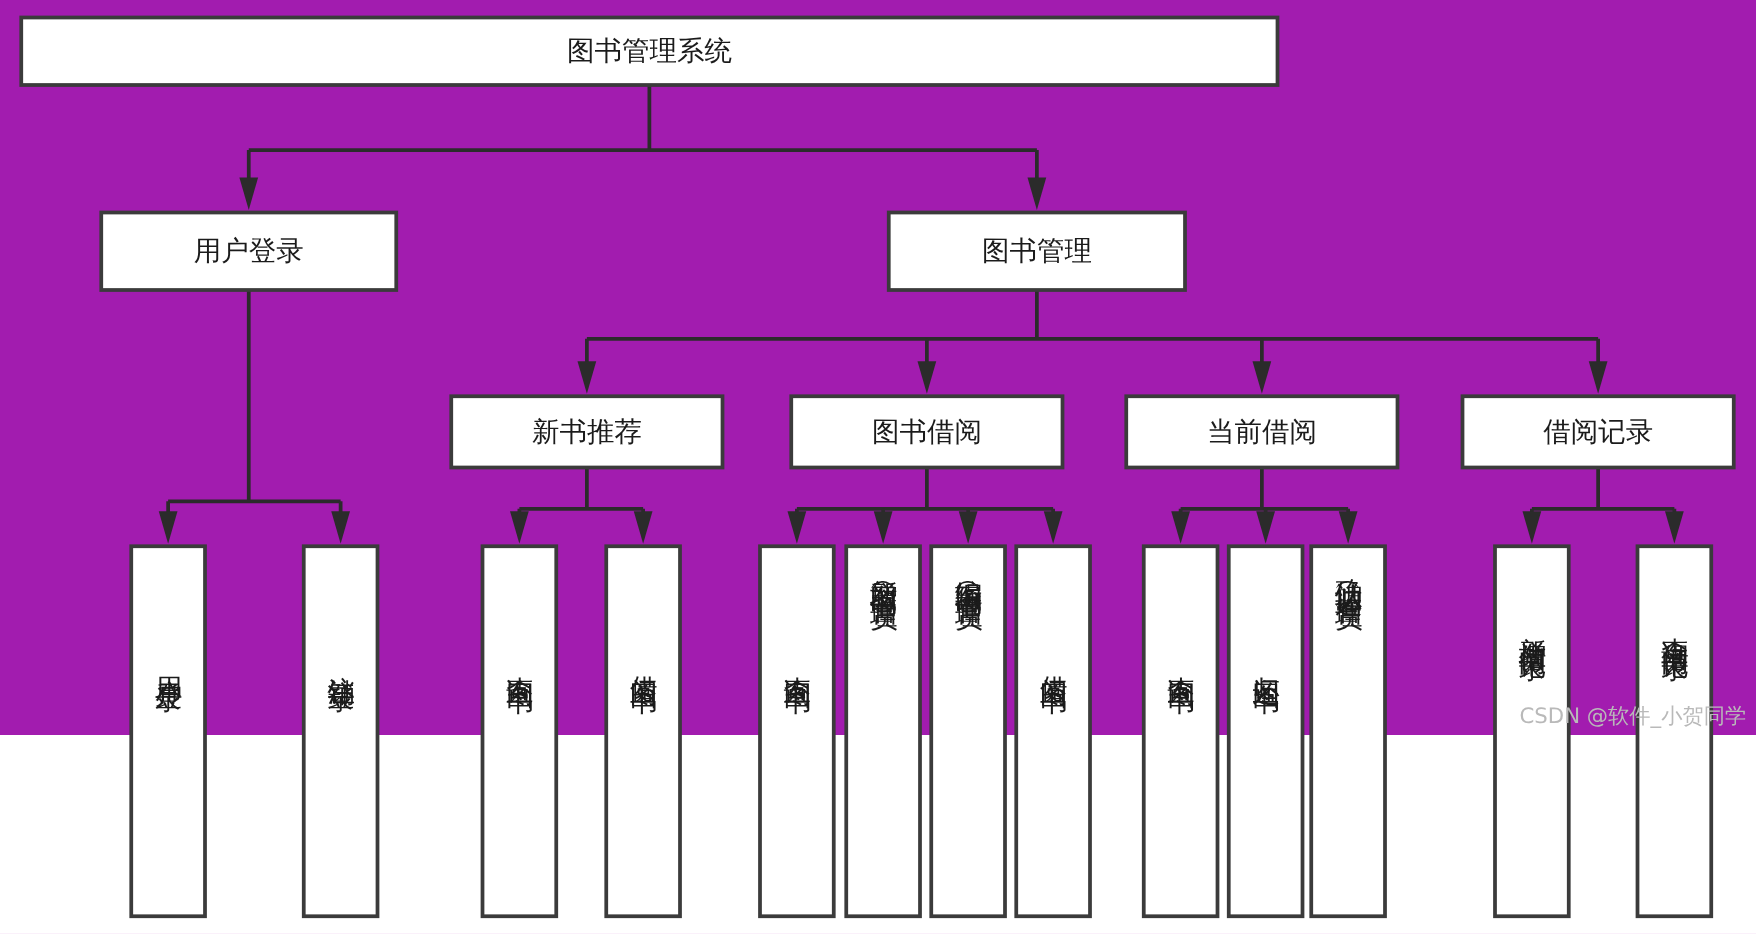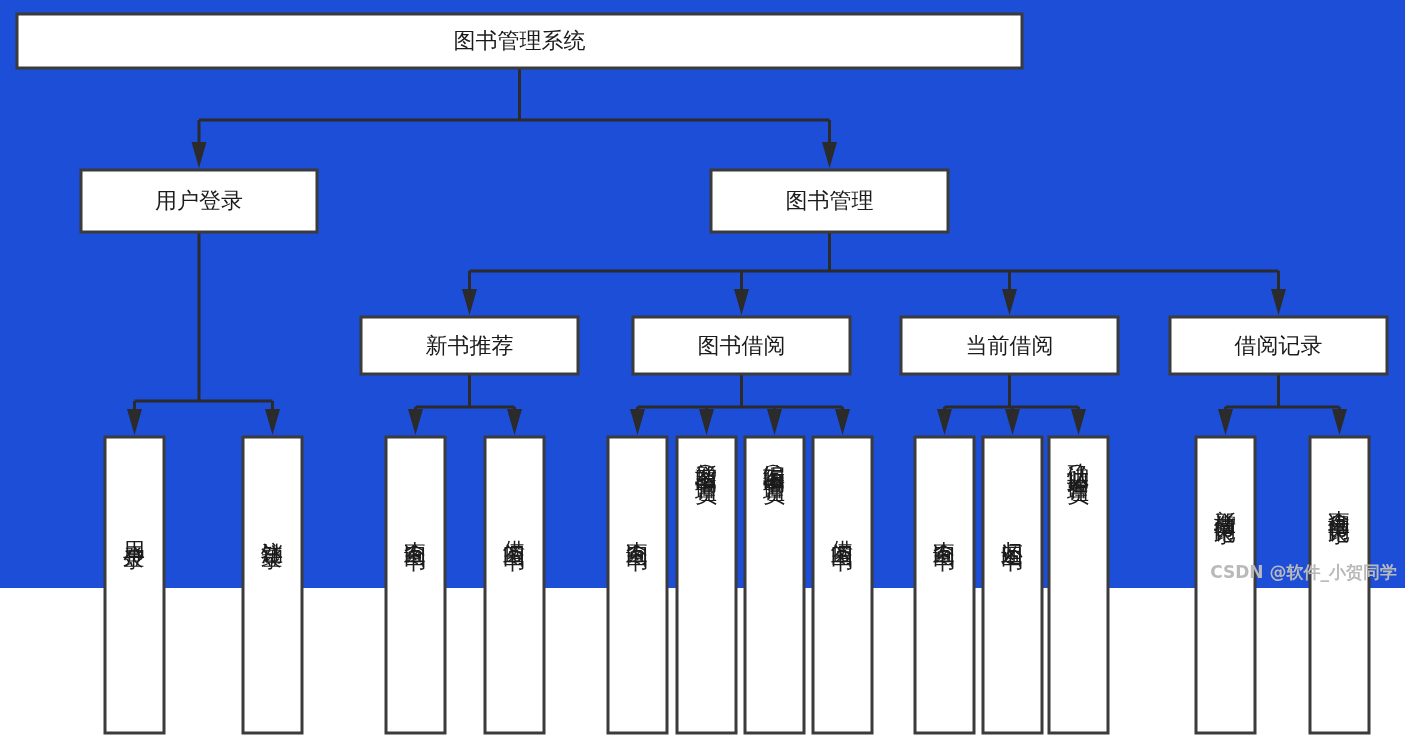--- a/index.html
+++ b/index.html
@@ -12,21 +12,21 @@
     width: 1405px;
     height: 747px;
     font-family: "DejaVu Sans", "Liberation Sans", sans-serif;
     overflow: hidden;
     position: relative;
   }
   #diagram-root {
     position: relative;
     width: 1405px;
     height: 588px;
-    background: #1d4ed8;
+    background: #a21caf;
   }
   svg.chart-surface {
     position: absolute;
     top: 0;
     left: 0;
     width: 1405px;
     height: 747px;
     display: block;
   }
   .node-box {
@@ -64,21 +64,20 @@
   .watermark-text {
     position: absolute;
     right: 8px;
     bottom: 4px;
     font-family: "DejaVu Sans", "Liberation Sans", sans-serif;
     font-size: 17px;
     color: #b9b9b9;
     white-space: nowrap;
     user-select: none;
     pointer-events: none;
-    font-weight: bold;
   }
 </style>
 </head>
 <body>
 
 <div id="diagram-root">
   <svg class="chart-surface" viewBox="0 0 1405 747" xmlns="http://www.w3.org/2000/svg">
     <g id="edge-layer">
         <line x1="519.5" y1="68" x2="519.5" y2="120" class="connector"></line>
         <line x1="199" y1="120" x2="829.5" y2="120" class="connector"></line>

